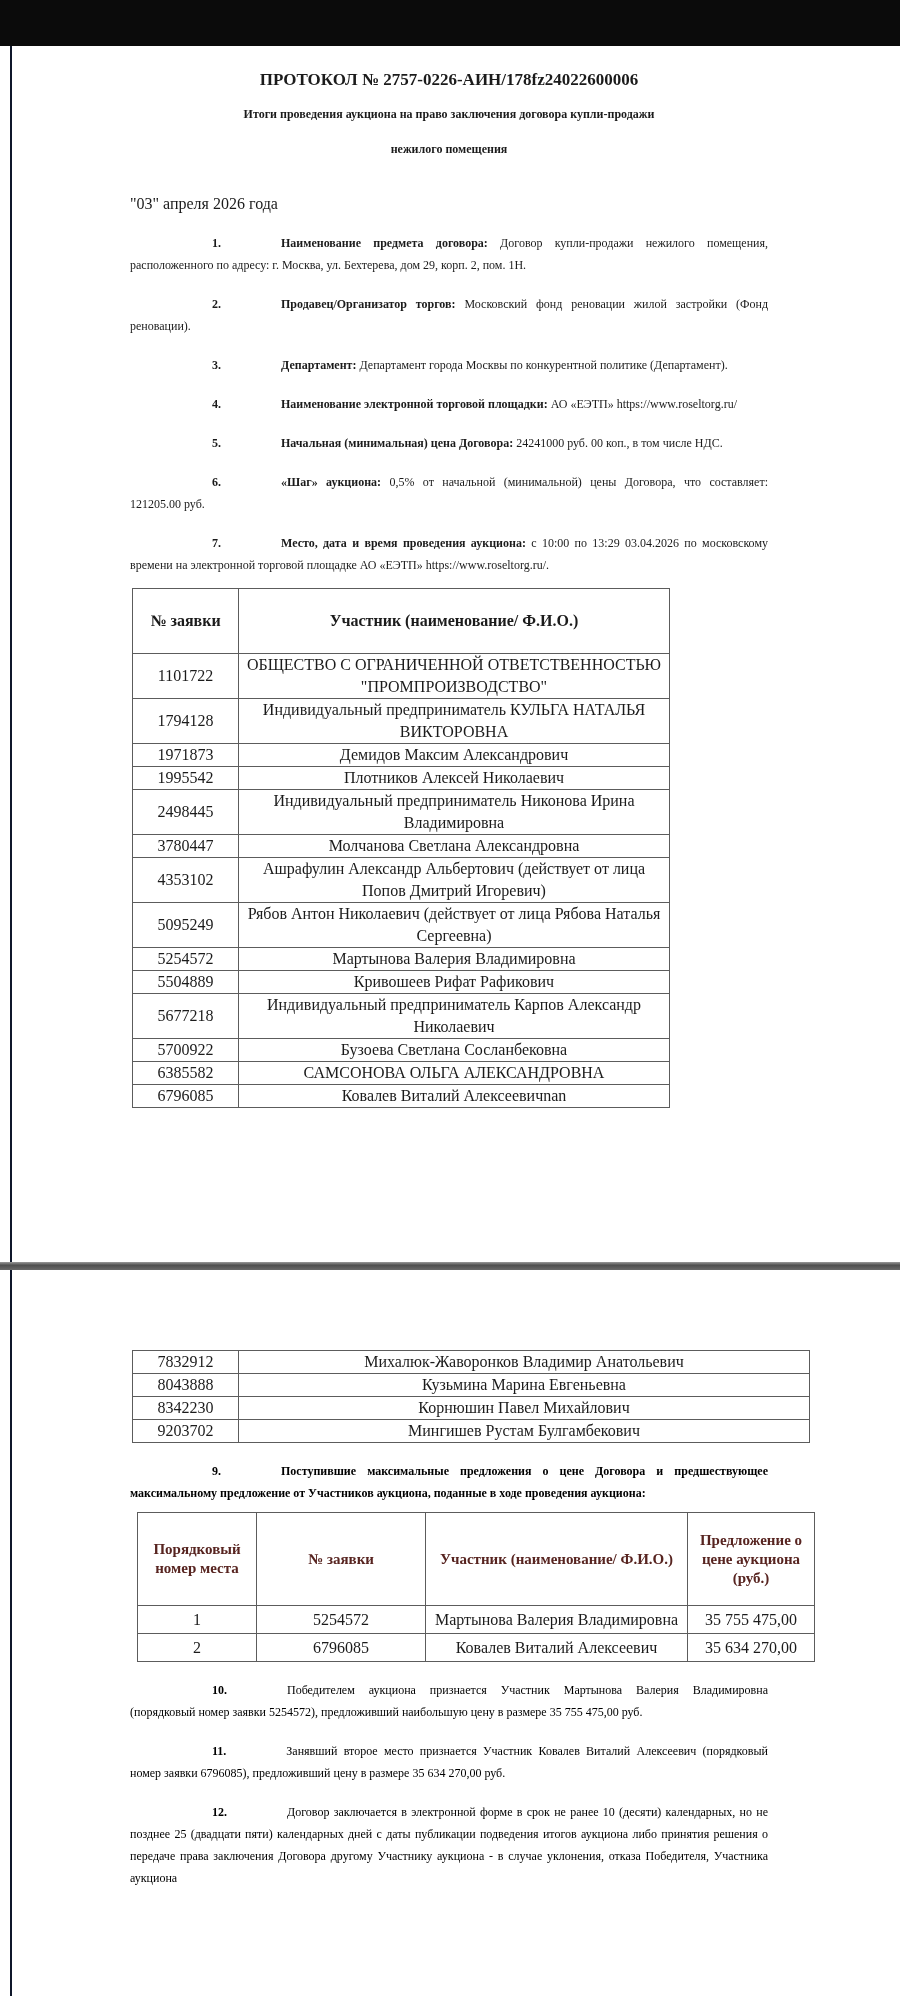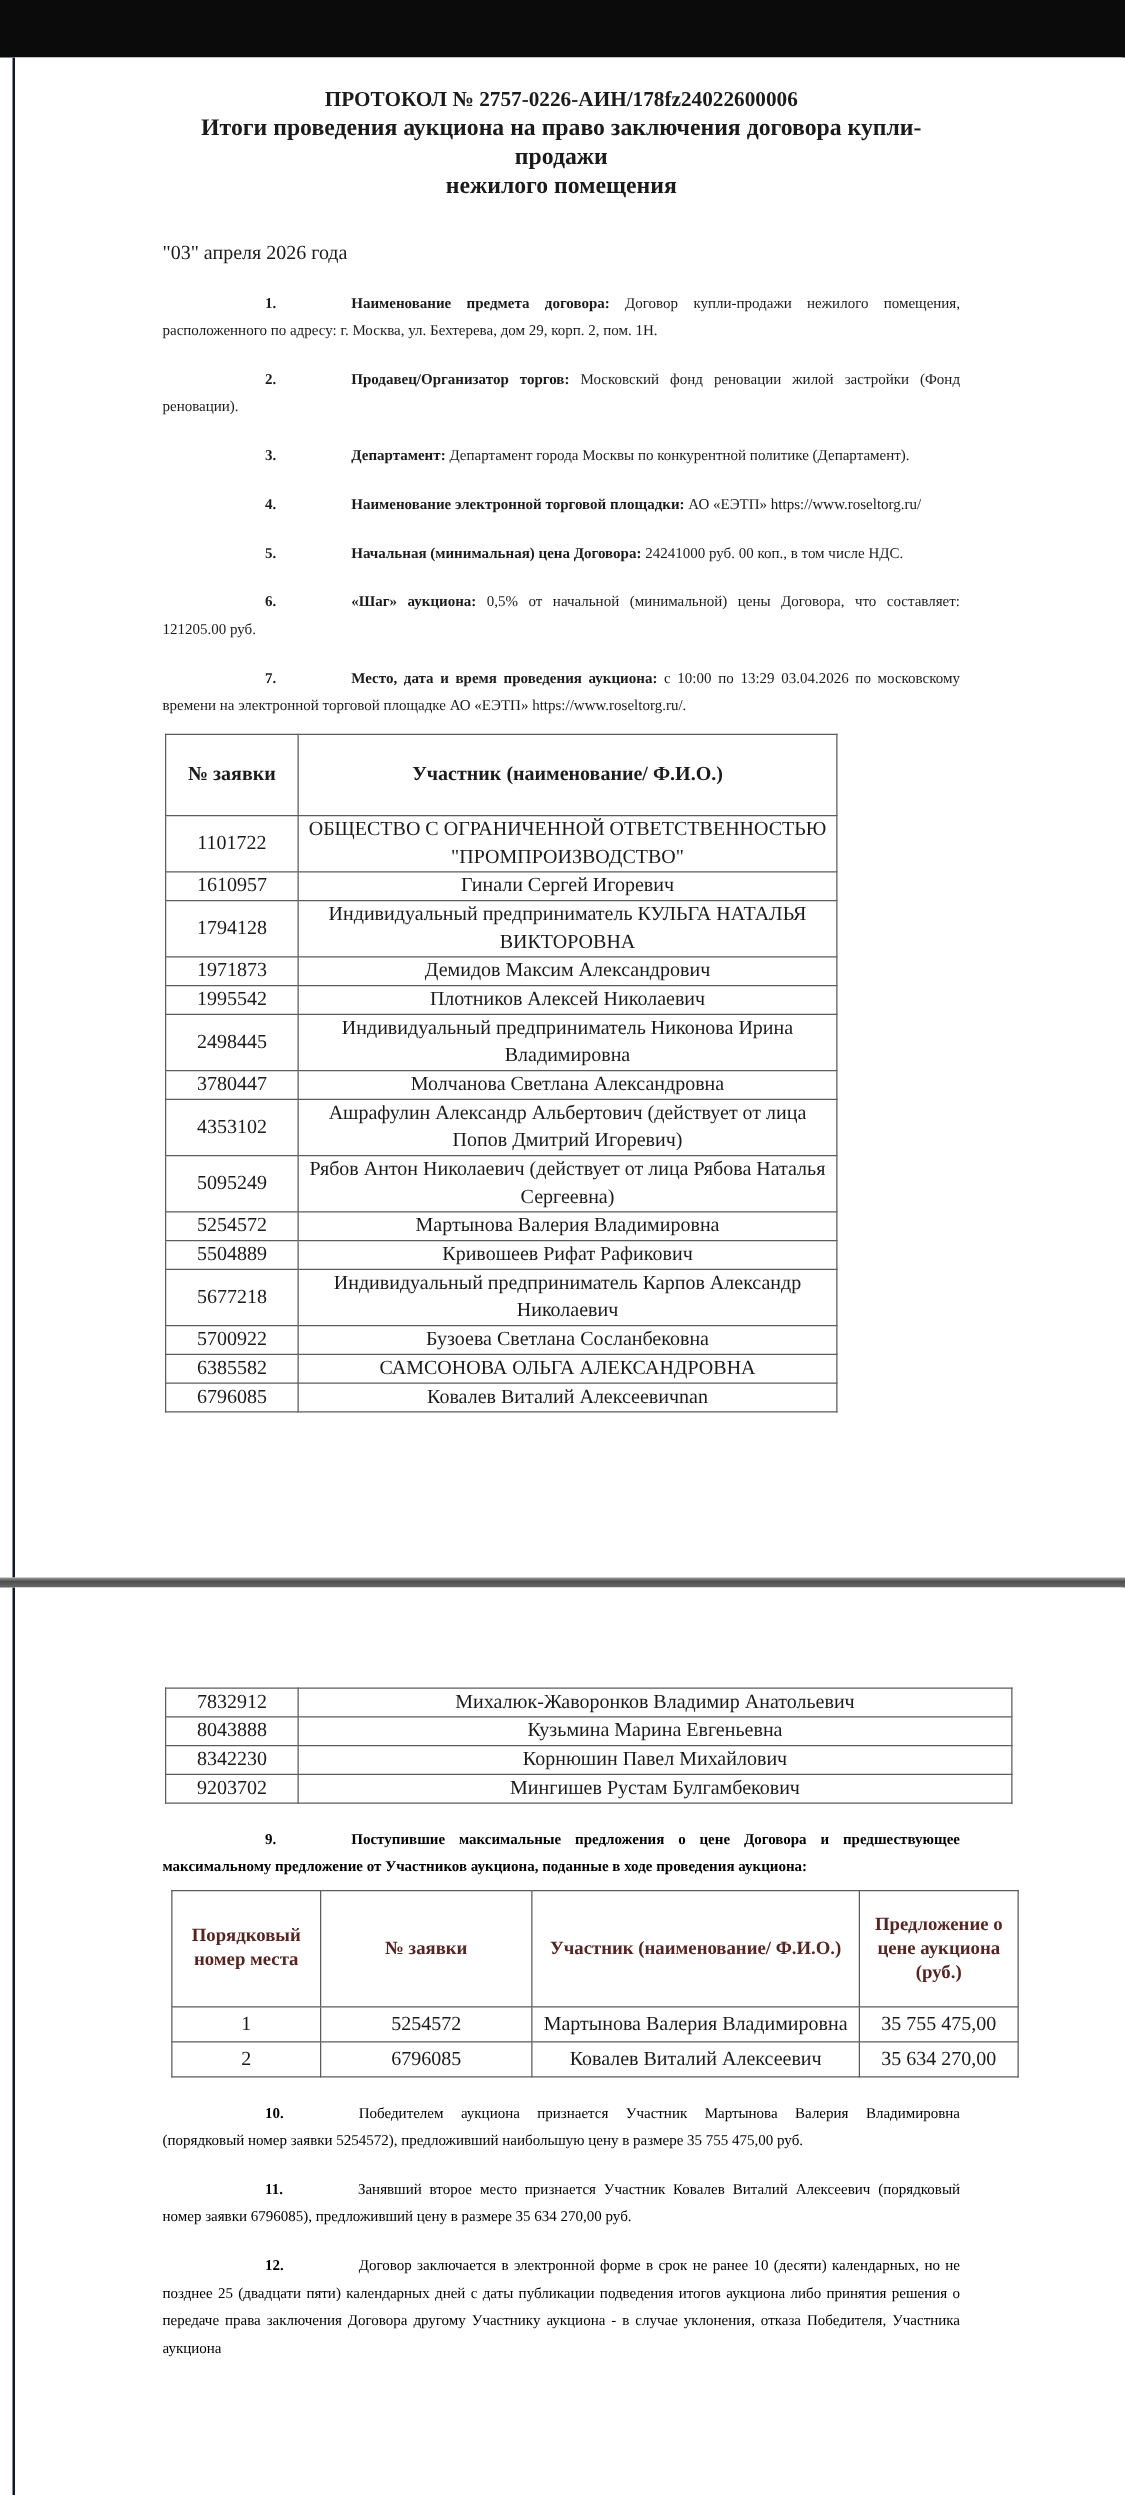--- a/index.html
+++ b/index.html
@@ -16,21 +16,21 @@
     background:#ffffff;
     border-left:2px solid #0f172a;
     box-sizing:border-box;
     overflow:hidden;
     padding:0 130px 0 118px;
   }
   .page-1{height:1216px;padding-top:22px;}
   .page-sep{width:900px;height:8px;background:linear-gradient(#9a9a9a,#4f4f4f 40%,#6a6a6a);}
   .page-2{height:726px;padding-top:80px;}
   .doc-title{font-weight:bold;text-align:center;font-size:17px;line-height:23px;margin:0;}
-  .doc-subtitle{font-weight:bold;text-align:center;font-size:19px;line-height:23px;margin:0;}
+  .doc-subtitle{font-weight:bold;text-align:center;font-size:12px;line-height:23px;margin:12px;}
   .doc-date{font-size:16px;line-height:22px;margin:32px 0 0 0;}
   p.item{
     font-size:12px;line-height:22px;
     text-align:justify;
     margin:17px 0 0 0;
     text-indent:82px;
   }
   p.item .num{font-weight:bold;margin-right:60px;}
   p.item .lead{font-weight:bold;}
   p.heading{font-weight:bold;}
@@ -85,24 +85,20 @@
         <th class="c-id">№ заявки</th>
         <th>Участник (наименование/ Ф.И.О.)</th>
       </tr>
     </thead>
     <tbody id="t1-body">
   <tr>
     <td class="c-id">1101722</td>
     <td>ОБЩЕСТВО С ОГРАНИЧЕННОЙ ОТВЕТСТВЕННОСТЬЮ "ПРОМПРОИЗВОДСТВО"</td>
   </tr>
 
-  <tr>
-    <td class="c-id">1610957</td>
-    <td>Гинали Сергей Игоревич</td>
-  </tr>
 
   <tr>
     <td class="c-id">1794128</td>
     <td>Индивидуальный предприниматель КУЛЬГА НАТАЛЬЯ ВИКТОРОВНА</td>
   </tr>
 
   <tr>
     <td class="c-id">1971873</td>
     <td>Демидов Максим Александрович</td>
   </tr>

